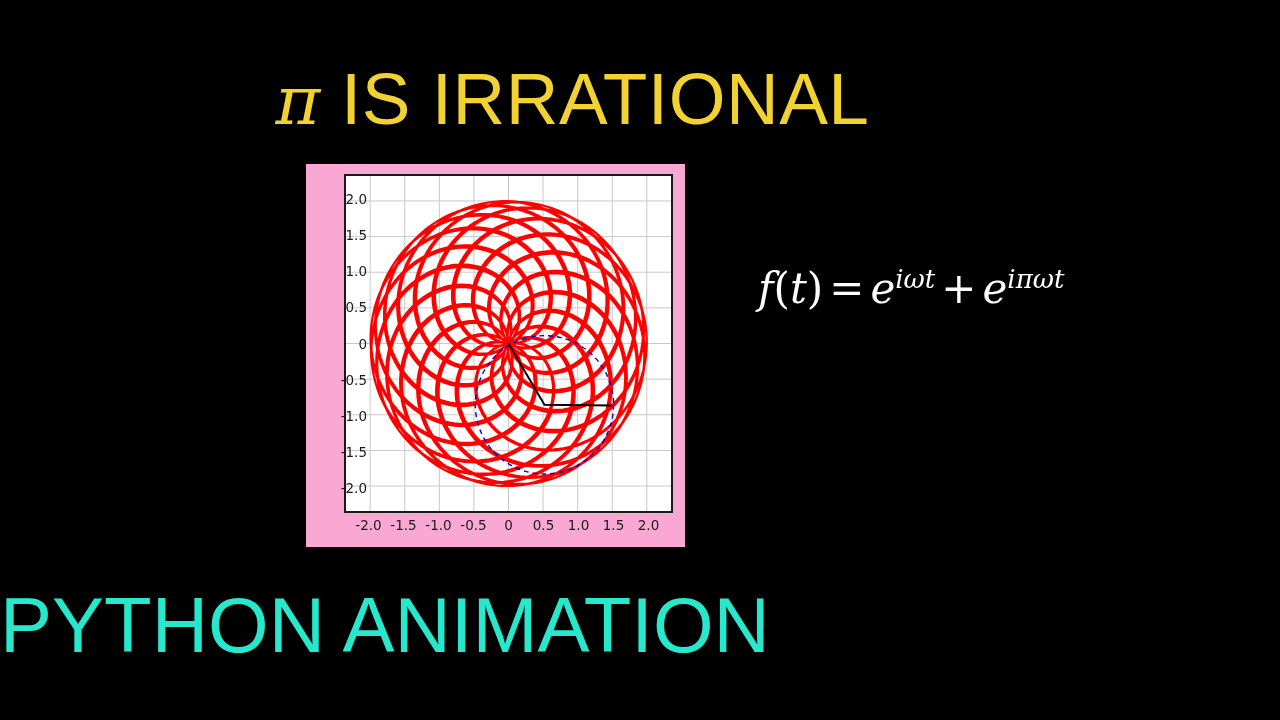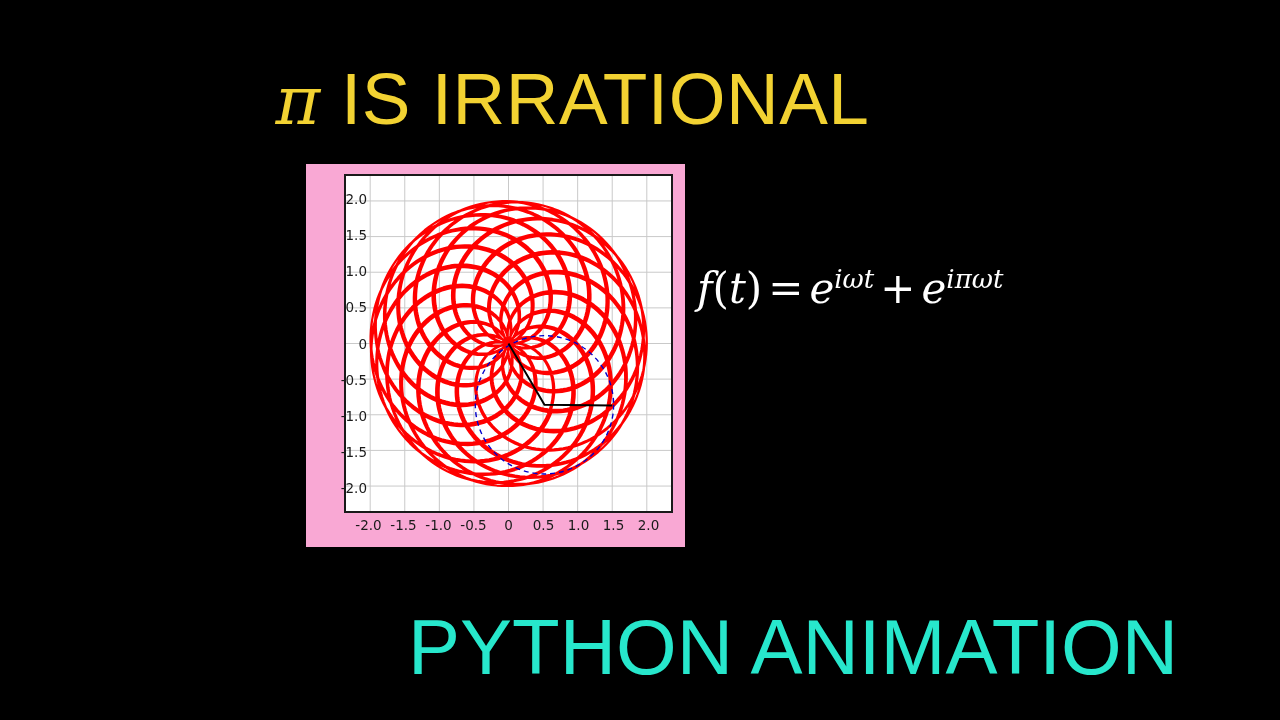--- a/index.html
+++ b/index.html
@@ -47,35 +47,35 @@
     font-size: 73px;
     color: #F2D232;
     letter-spacing: 0.5px;
     vertical-align: baseline;
   }
 
   
   #caption {
     position: absolute;
     left: 0;
-    top: 608px;
+    top: 586px;
     width: 1178px;
-    text-align: right;
+    text-align: left;
     white-space: nowrap;
     font-family: "Liberation Sans", sans-serif;
     font-size: 78px;
     line-height: 1;
     color: #27E7CC;
     letter-spacing: 0px;
   }
 
   
   #equation {
     position: absolute;
-    left: 697px;
+    left: 758px;
     top: 266px;
     white-space: nowrap;
     color: #FFFFFF;
     font-family: "DejaVu Serif", serif;
     font-style: italic;
     font-size: 42px;
     line-height: 1;
   }
   #equation .op {
     font-style: normal;

